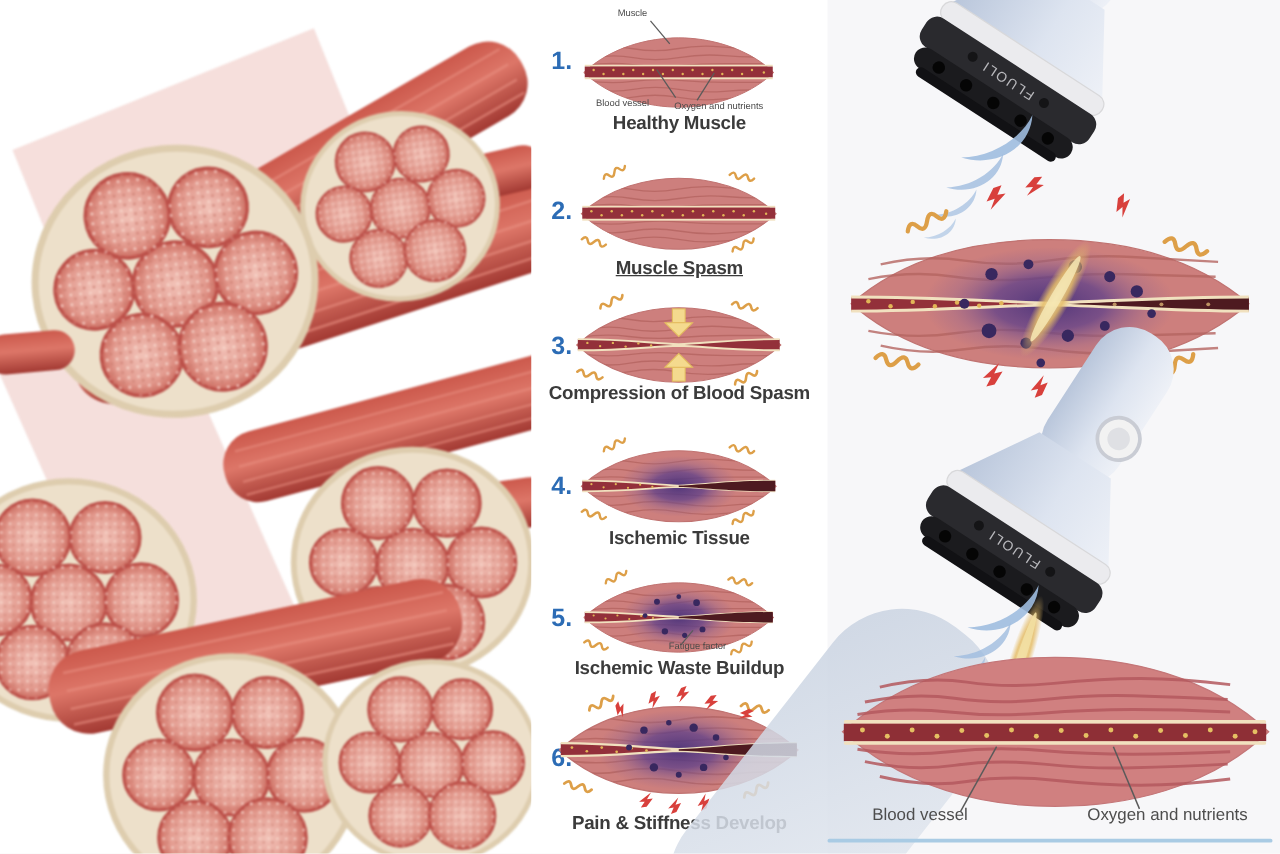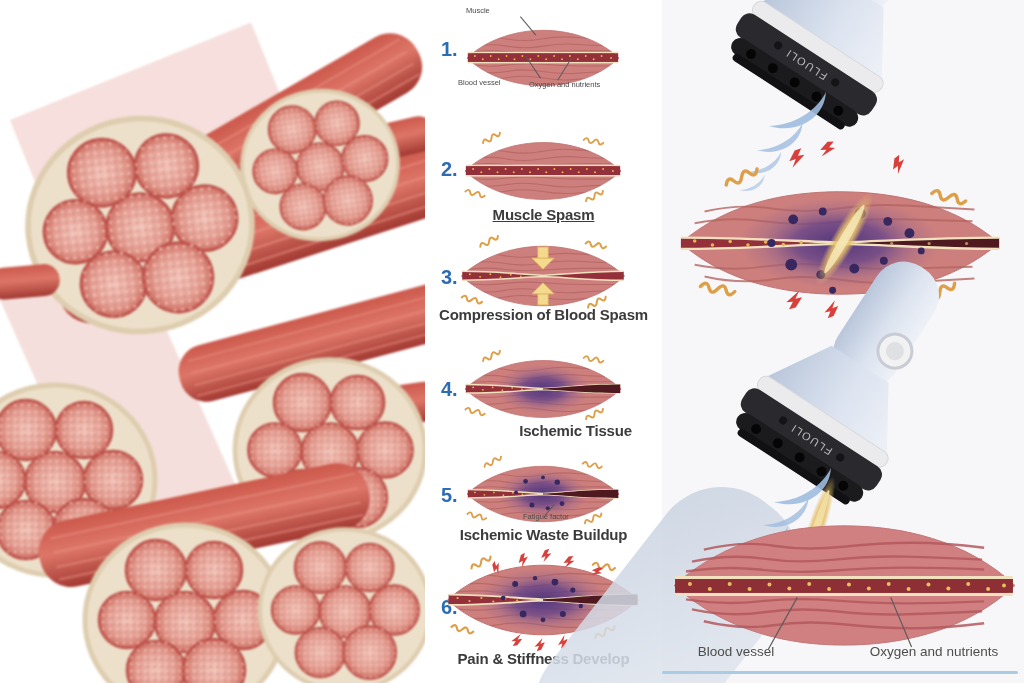--- a/index.html
+++ b/index.html
@@ -5,21 +5,21 @@
   html,body{margin:0;padding:0;background:#ffffff;font-family:"Liberation Sans",sans-serif;}
   #app{position:relative;width:1024px;height:683px;background:#ffffff;overflow:hidden;outline:1px solid #e2e2e2;}
   section{position:absolute;top:0;height:683px;}
   #left-figure{left:0;width:425px;background:#ffffff;}
   #left-figure svg{filter:blur(.9px) saturate(1.05);}
   #stages-column{left:425px;width:237px;background:#ffffff;}
   #treatment-column{left:662px;width:362px;background:#f7f7f9;}
   .panel{position:absolute;left:0;width:237px;}
   .stage-num{position:absolute;left:16px;font-size:20px;font-weight:700;color:#2c6cb5;}
   .caption{position:absolute;left:0;width:100%;text-align:center;font-weight:700;font-size:15px;color:#3b3b3b;letter-spacing:-.2px;}
-  .small-label{position:absolute;font-size:7.5px;color:#4a4a4a;text-align:left;white-space:nowrap;}
+  .small-label{position:absolute;font-size:7.5px;color:#4a4a4a;text-align:center;white-space:nowrap;}
   .conn{position:absolute;width:1px;background:#5a5a5a;transform-origin:top left;}
   .muscle-svg{position:absolute;overflow:visible;}
   .rt-label{position:absolute;font-size:13.5px;color:#4d4d4d;text-align:center;white-space:nowrap;}
   .blue-line{position:absolute;border-radius:2px;}
   svg{display:block;overflow:visible;}
   .device-svg{position:absolute;}
   #arm-shadow{position:absolute;left:-70px;top:470px;width:150px;height:330px;border-radius:70px;
     background:linear-gradient(120deg,#c7d1e0,#e9edf3);opacity:.85;transform:rotate(38deg);}
 </style>
 </head>
@@ -238,20 +238,21 @@
       <svg class="muscle-svg" style="left:33px;top:12px;" width="170" height="76" viewBox="0 0 200 96">
         <use href="#pmBody"></use>
           <use href="#pmVesselStraight"></use>
       </svg>
       <span class="small-label" style="left:41px;top:-2px;width:80px;">Muscle</span>
       <div class="conn" style="left:95px;top:9px;height:24px;transform:rotate(-40deg);"></div>
       <span class="small-label" style="left:33px;top:70px;width:80px;">Blood vessel</span>
       <div class="conn" style="left:100px;top:48px;height:27px;transform:rotate(-34deg);"></div>
       <span class="small-label" style="left:104px;top:72px;width:92px;">Oxygen and nutrients</span>
       <div class="conn" style="left:146px;top:50px;height:26px;transform:rotate(32deg);"></div>
+      <div class="caption" style="top:82px;">Healthy Muscle</div>
     </div>
 
     <div class="panel" style="top:122px;height:106px;">
       <span class="stage-num" style="top:36px;">2.</span>
       <svg class="muscle-svg" style="left:33px;top:10px;" width="170" height="78" viewBox="0 0 200 96">
         <use href="#pmBody"></use>
           <use href="#pmVesselStraight"></use>
         <use href="#sq" transform="translate(24,8) rotate(-22)"></use>
           <use href="#sq" transform="translate(152,4) rotate(18)"></use>
         <use href="#sq" transform="translate(26,84) rotate(202)"></use>
@@ -280,21 +281,21 @@
       <svg class="muscle-svg" style="left:33px;top:10px;" width="170" height="78" viewBox="0 0 200 96">
         <use href="#pmBody"></use>
         <ellipse cx="100" cy="48" rx="58" ry="30" fill="url(#purpleGrad)"></ellipse>
         <use href="#pmVesselPinched"></use>
           <use href="#pmVesselDarkRight"></use>
         <use href="#sq" transform="translate(24,8) rotate(-22)"></use>
           <use href="#sq" transform="translate(152,4) rotate(18)"></use>
         <use href="#sq" transform="translate(26,84) rotate(202)"></use>
           <use href="#sq" transform="translate(176,78) rotate(158)"></use>
       </svg>
-      <div class="caption" style="top:82px;margin-left:32px;">Ischemic Tissue</div>
+      <div class="caption" style="top:82px;">Ischemic Tissue</div>
     </div>
 
     <div class="panel" style="top:448px;height:104px;">
       <span class="stage-num" style="top:36px;">5.</span>
       <svg class="muscle-svg" style="left:33px;top:8px;" width="170" height="76" viewBox="0 0 200 96">
         <use href="#pmBody"></use>
         <ellipse cx="100" cy="48" rx="58" ry="30" fill="url(#purpleGrad)"></ellipse>
         <use href="#pmVesselPinched"></use>
           <use href="#pmVesselDarkRight"></use>
         <g fill="#38285f">

